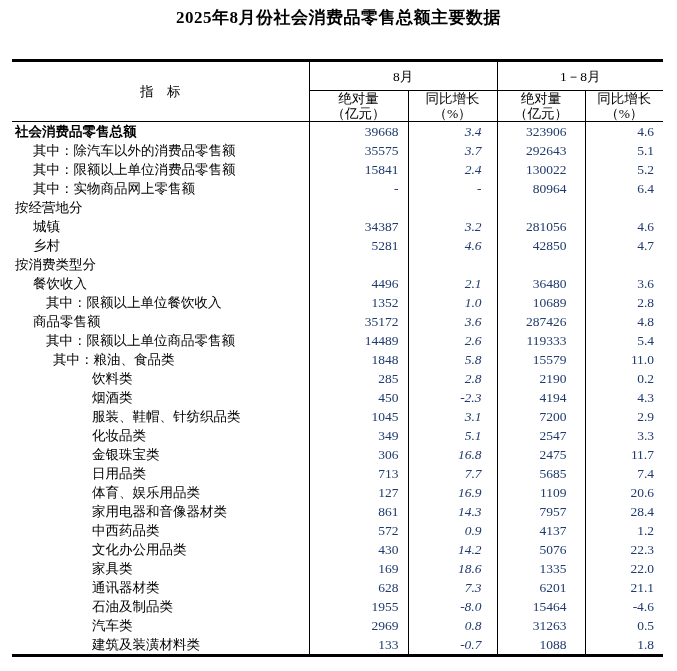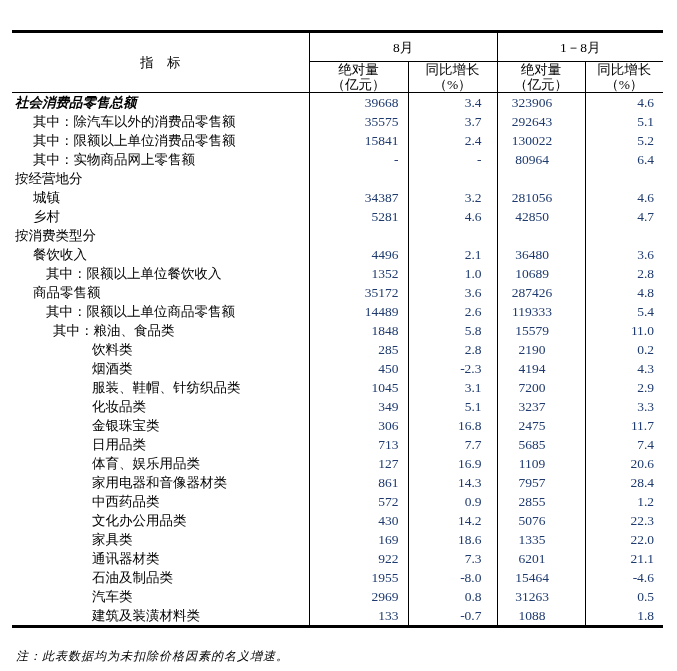--- a/index.html
+++ b/index.html
@@ -47,43 +47,44 @@
   tbody td{height:19px;font-size:13.5px;line-height:19px;}
   td.c-ind{border-right:1px solid var(--border);text-align:left;
            white-space:nowrap;overflow:hidden;color:var(--text);}
   td.num{
     text-align:right;
     font-family:"Liberation Serif","DejaVu Serif",serif;
     color:var(--num);
     font-size:13.5px;
   }
   td.n1{border-right:1px solid var(--border);padding-right:9px;padding-left:23px;}
-  td.n2{border-right:1px solid var(--border);padding-right:15px;}
-  td.n3{border-right:1px solid var(--border);padding-right:18px;text-align:center;}
+  td.n2{border-right:1px solid var(--border);padding-right:15px;font-style:italic;}
+  td.n3{border-right:1px solid var(--border);padding-right:18px;}
   td.n4{padding-right:9px;}
   .ind-0{padding-left:3px;}
   .ind-1{padding-left:21px;}
   .ind-2{padding-left:34px;margin-top:38px;}
   .ind-3{padding-left:41px;}
   .ind-4{padding-left:80px;}
-  tr.bold td.c-ind{font-weight:bold;font-style:italic;}
+  tr.bold td.c-ind{font-weight:bold;}
   .footnote{
     margin:21px 0 0 16px;
     font-style:italic;
     font-size:12px;
     line-height:15px;
     color:var(--text);
     letter-spacing:1px;
   }
 </style>
 </head>
 <body>
 
 <div class="page">
 
+  <h1 class="title">2025年8月份社会消费品零售总额主要数据</h1>
 
   <table class="main">
     <colgroup>
       <col class="c0">
         <col class="c1">
         <col class="c2">
         <col class="c3">
         <col class="c4">
     </colgroup>
     <thead>
@@ -221,21 +222,21 @@
     <td class="c-ind ind-4">服装、鞋帽、针纺织品类</td>
     <td class="num n1">1045</td>
     <td class="num n2">3.1</td>
     <td class="num n3">7200</td>
     <td class="num n4">2.9</td>
   </tr>
         <tr>
     <td class="c-ind ind-4">化妆品类</td>
     <td class="num n1">349</td>
     <td class="num n2">5.1</td>
-    <td class="num n3">3237</td>
+    <td class="num n3">2547</td>
     <td class="num n4">3.3</td>
   </tr>
         <tr>
     <td class="c-ind ind-4">金银珠宝类</td>
     <td class="num n1">306</td>
     <td class="num n2">16.8</td>
     <td class="num n3">2475</td>
     <td class="num n4">11.7</td>
   </tr>
         <tr>
@@ -256,40 +257,40 @@
     <td class="c-ind ind-4">家用电器和音像器材类</td>
     <td class="num n1">861</td>
     <td class="num n2">14.3</td>
     <td class="num n3">7957</td>
     <td class="num n4">28.4</td>
   </tr>
         <tr>
     <td class="c-ind ind-4">中西药品类</td>
     <td class="num n1">572</td>
     <td class="num n2">0.9</td>
-    <td class="num n3">2855</td>
+    <td class="num n3">4137</td>
     <td class="num n4">1.2</td>
   </tr>
         <tr>
     <td class="c-ind ind-4">文化办公用品类</td>
     <td class="num n1">430</td>
     <td class="num n2">14.2</td>
     <td class="num n3">5076</td>
     <td class="num n4">22.3</td>
   </tr>
         <tr>
     <td class="c-ind ind-4">家具类</td>
     <td class="num n1">169</td>
     <td class="num n2">18.6</td>
     <td class="num n3">1335</td>
     <td class="num n4">22.0</td>
   </tr>
         <tr>
     <td class="c-ind ind-4">通讯器材类</td>
-    <td class="num n1">922</td>
+    <td class="num n1">628</td>
     <td class="num n2">7.3</td>
     <td class="num n3">6201</td>
     <td class="num n4">21.1</td>
   </tr>
         <tr>
     <td class="c-ind ind-4">石油及制品类</td>
     <td class="num n1">1955</td>
     <td class="num n2">-8.0</td>
     <td class="num n3">15464</td>
     <td class="num n4">-4.6</td>

